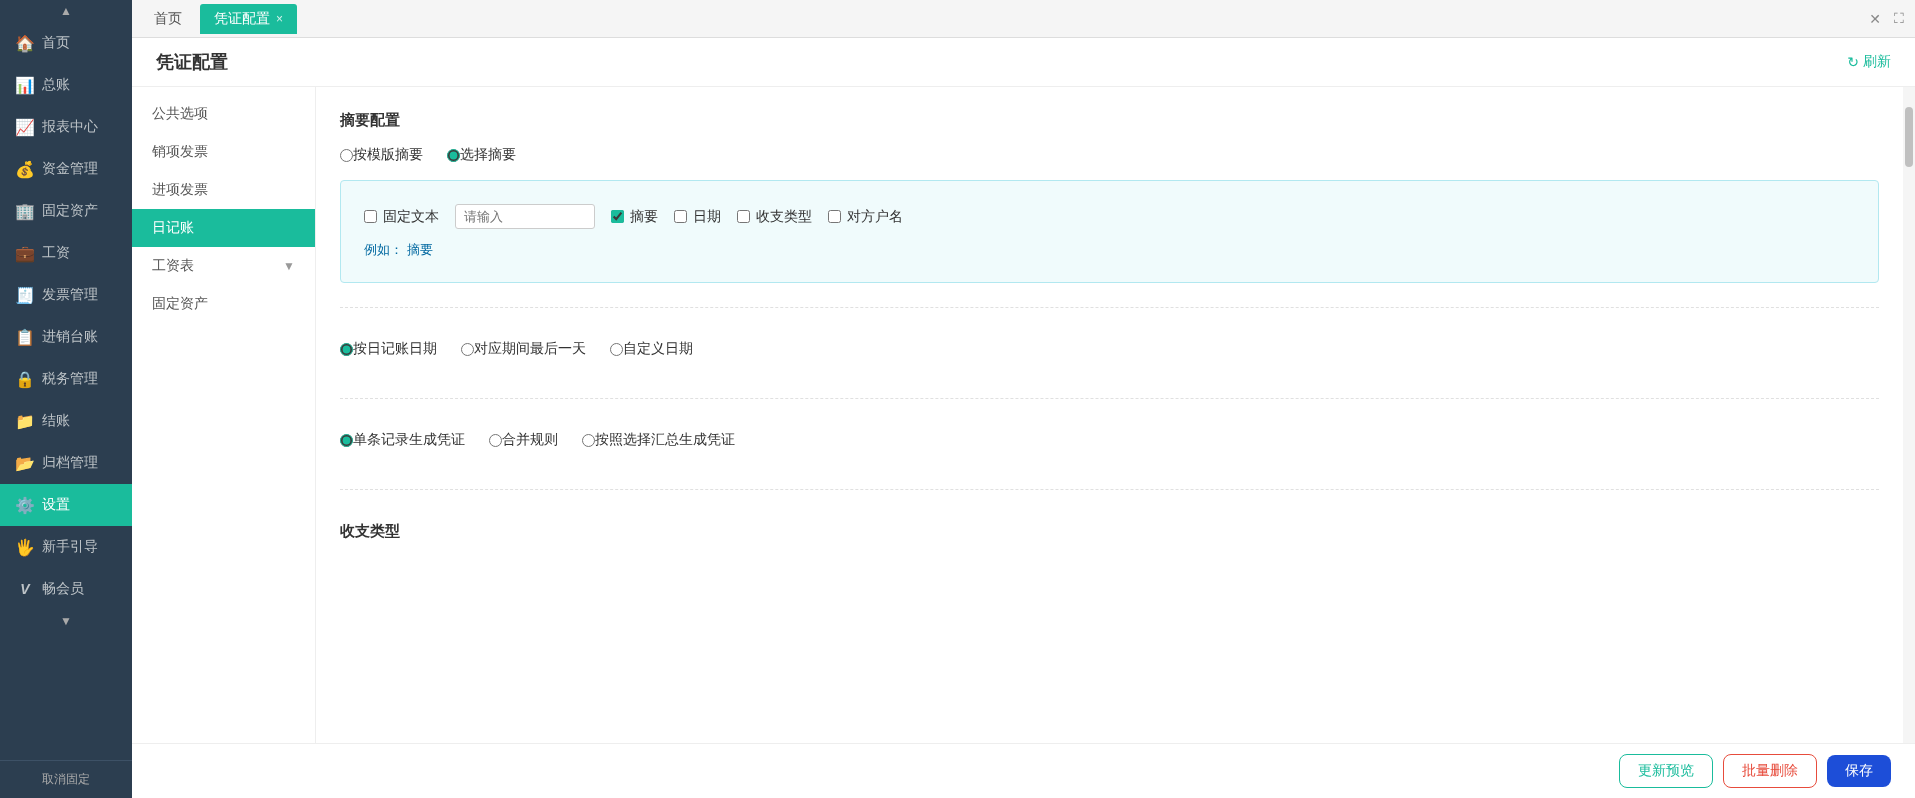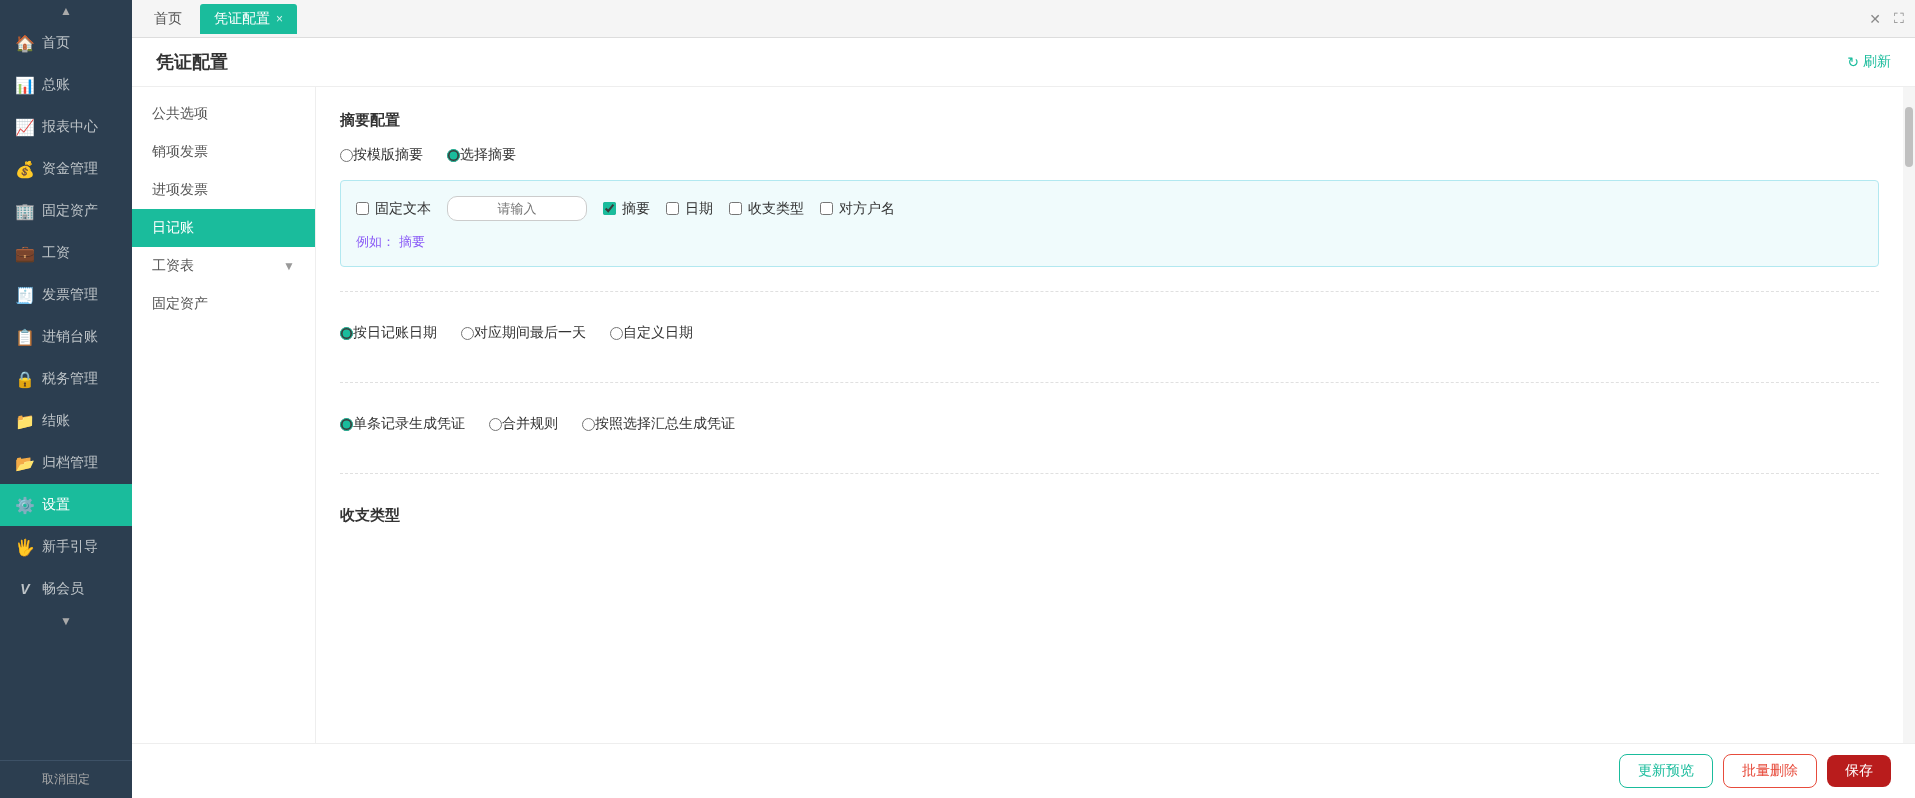--- a/index.html
+++ b/index.html
@@ -174,49 +174,48 @@
       font-size: 14px;
       color: #333;
     }
     .radio-item input[type="radio"] { accent-color: #1abc9c; cursor: pointer; }
 
     
     .summary-config-box {
       background: #f0fbfc;
       border: 1px solid #b2e8f0;
       border-radius: 4px;
-      padding: 15px;
+      padding: 23px;
       margin-top: 8px;
     }
     .checkbox-row {
       display: flex;
       align-items: center;
       gap: 16px;
       margin-bottom: 12px;
       flex-wrap: wrap;
     }
     .checkbox-item {
       display: flex;
       align-items: center;
       gap: 6px;
       cursor: pointer;
       font-size: 14px;
     }
     .checkbox-item input[type="checkbox"] { accent-color: #1abc9c; cursor: pointer; }
     .text-input {
       border: 1px solid #ccc;
-      border-radius: 10px;
+      border-radius: 3px;
       padding: 4px 8px;
       font-size: 13px;
       outline: none;
       width: 140px;
-      text-align: center;
     }
     .example-text {
-      color: #8b5cf6;
+      color: #0369a1;
       font-size: 13px;
     }
 
     
     .bottom-bar {
       background: #fff;
       border-top: 1px solid #eee;
       padding: 10px 24px;
       display: flex;
       align-items: center;
@@ -236,21 +235,21 @@
       border: 1px solid #1abc9c;
       background: #fff;
       color: #1abc9c;
     }
     .btn-outline-danger {
       border: 1px solid #e74c3c;
       background: #fff;
       color: #e74c3c;
     }
     .btn-primary {
-      background: #b91c1c;
+      background: #1d4ed8;
       color: #fff;
     }
 
     
     .right-content::-webkit-scrollbar { width: 6px; }
     .right-content::-webkit-scrollbar-track { background: #f5f5f5; }
     .right-content::-webkit-scrollbar-thumb { background: #ccc; border-radius: 3px; }
 
     
     .scroll-track {

